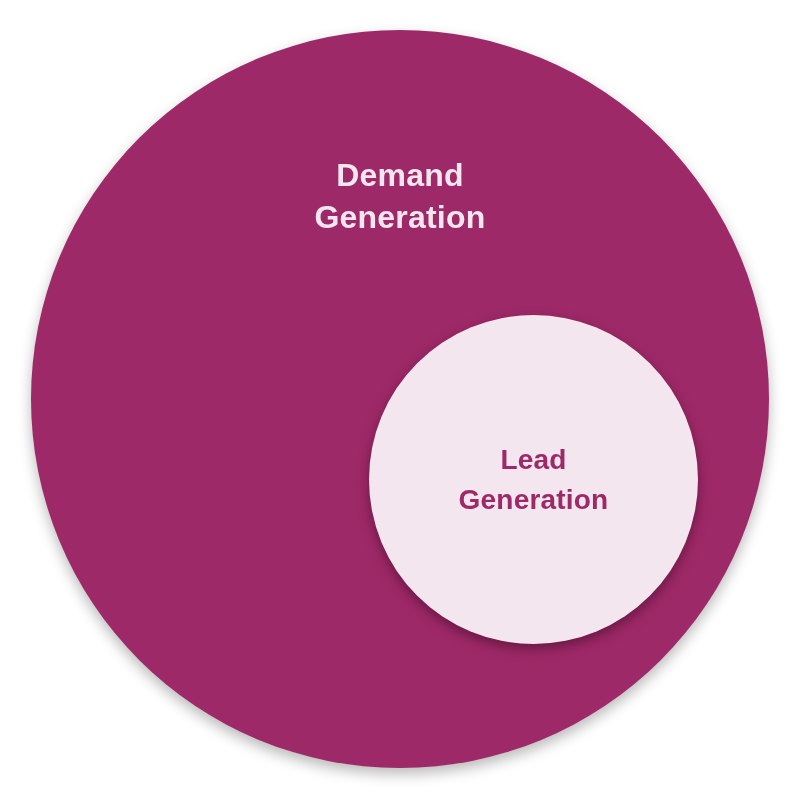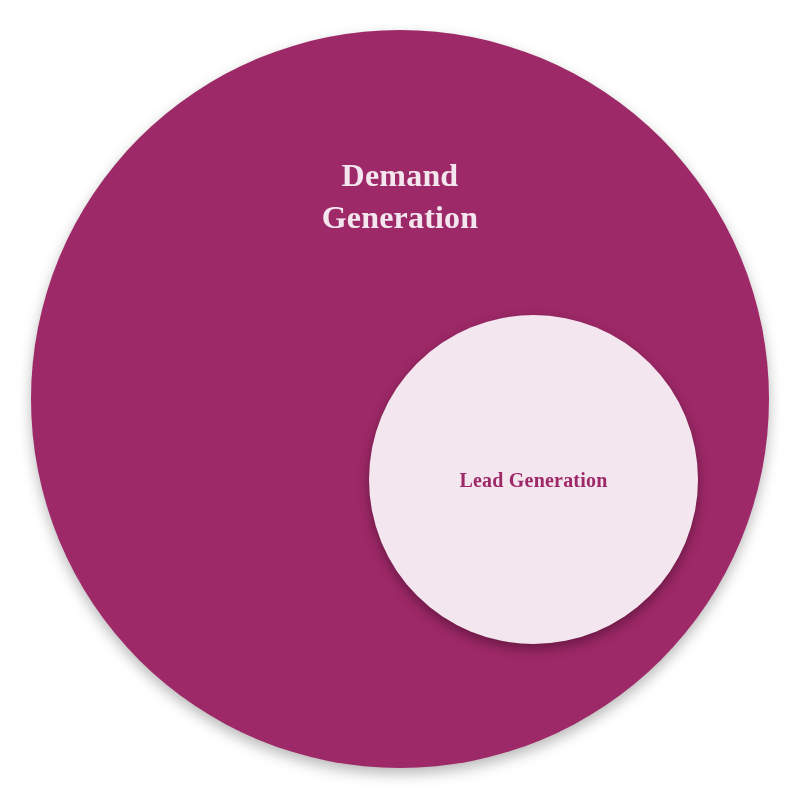--- a/index.html
+++ b/index.html
@@ -6,21 +6,21 @@
     margin: 0;
     padding: 0;
     background: #ffffff;
   }
   .canvas {
     position: relative;
     width: 800px;
     height: 800px;
     background: #ffffff;
     overflow: hidden;
-    font-family: Liberation Serif, serif;
+    font-family: Liberation Sans, sans-serif;
   }
   .outer-circle {
     position: absolute;
     left: 31px;
     top: 30px;
     width: 738px;
     height: 738px;
     border-radius: 50%;
     background: #9E2968;
     box-shadow: 0 6px 14px rgba(0, 0, 0, 0.28);
@@ -47,21 +47,21 @@
     border-radius: 50%;
     background: #F3E6EE;
     box-shadow: 0 5px 12px rgba(51, 8, 31, 0.5);
     display: flex;
     align-items: center;
     justify-content: center;
   }
   .inner-label {
     width: 200px;
     text-align: center;
-    font-size: 20px;
+    font-size: 28px;
     font-weight: 700;
     line-height: 40px;
     color: #9E2968;
     letter-spacing: 0.2px;
   }
 </style>
 </head>
 <body>
 
 <div class="canvas">

